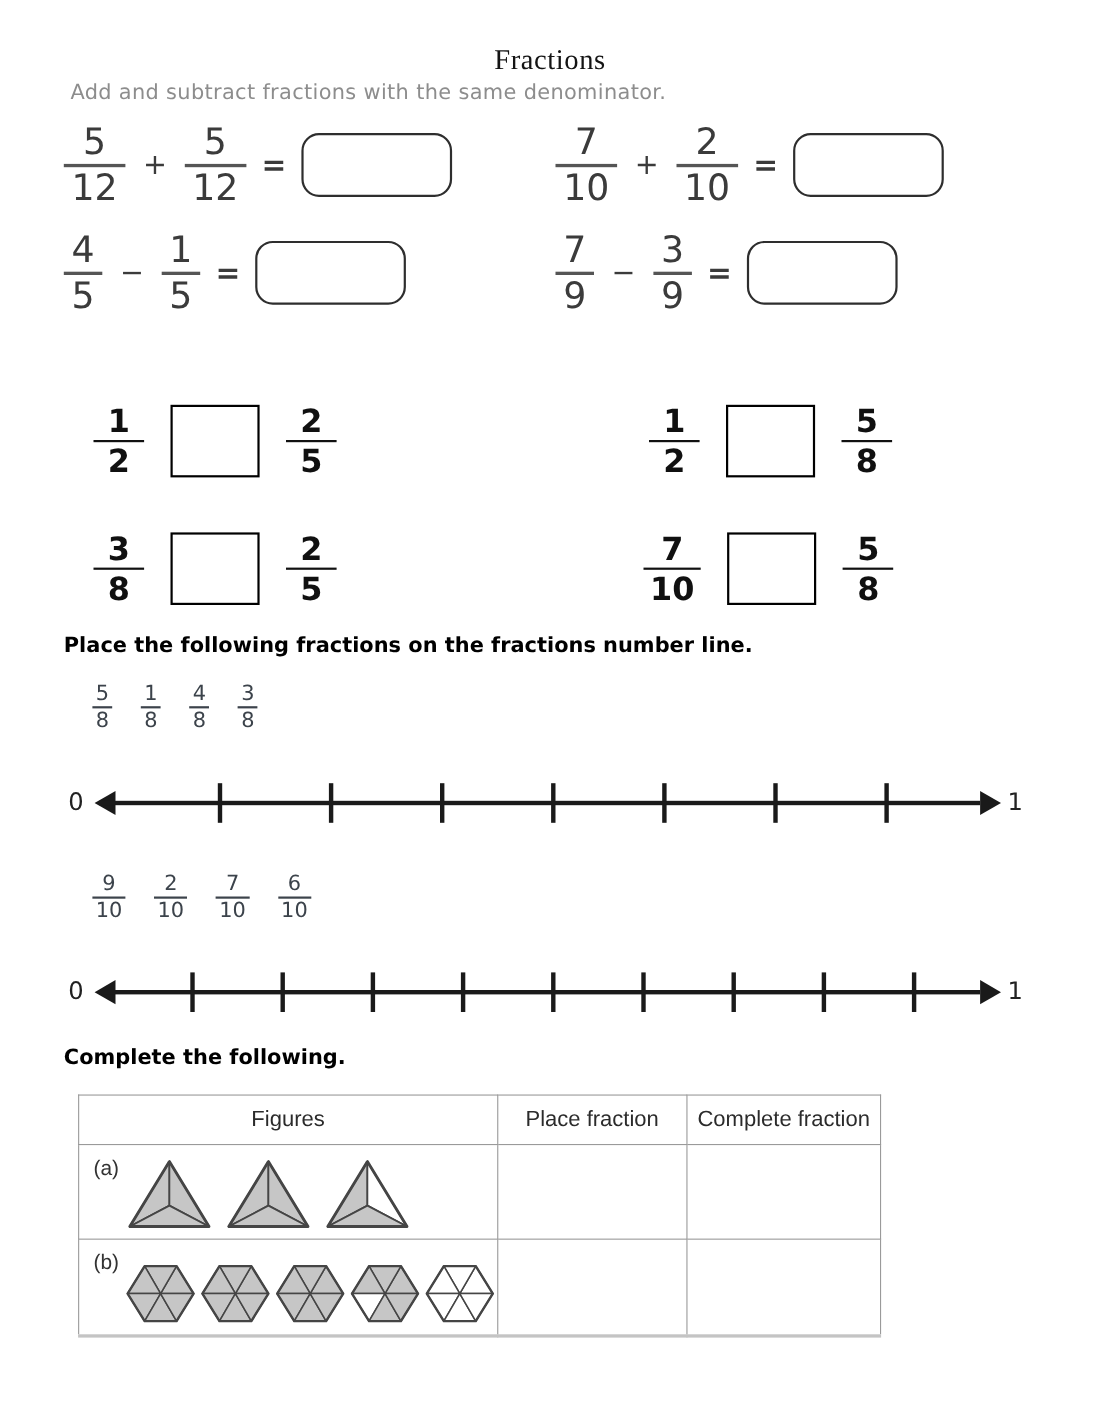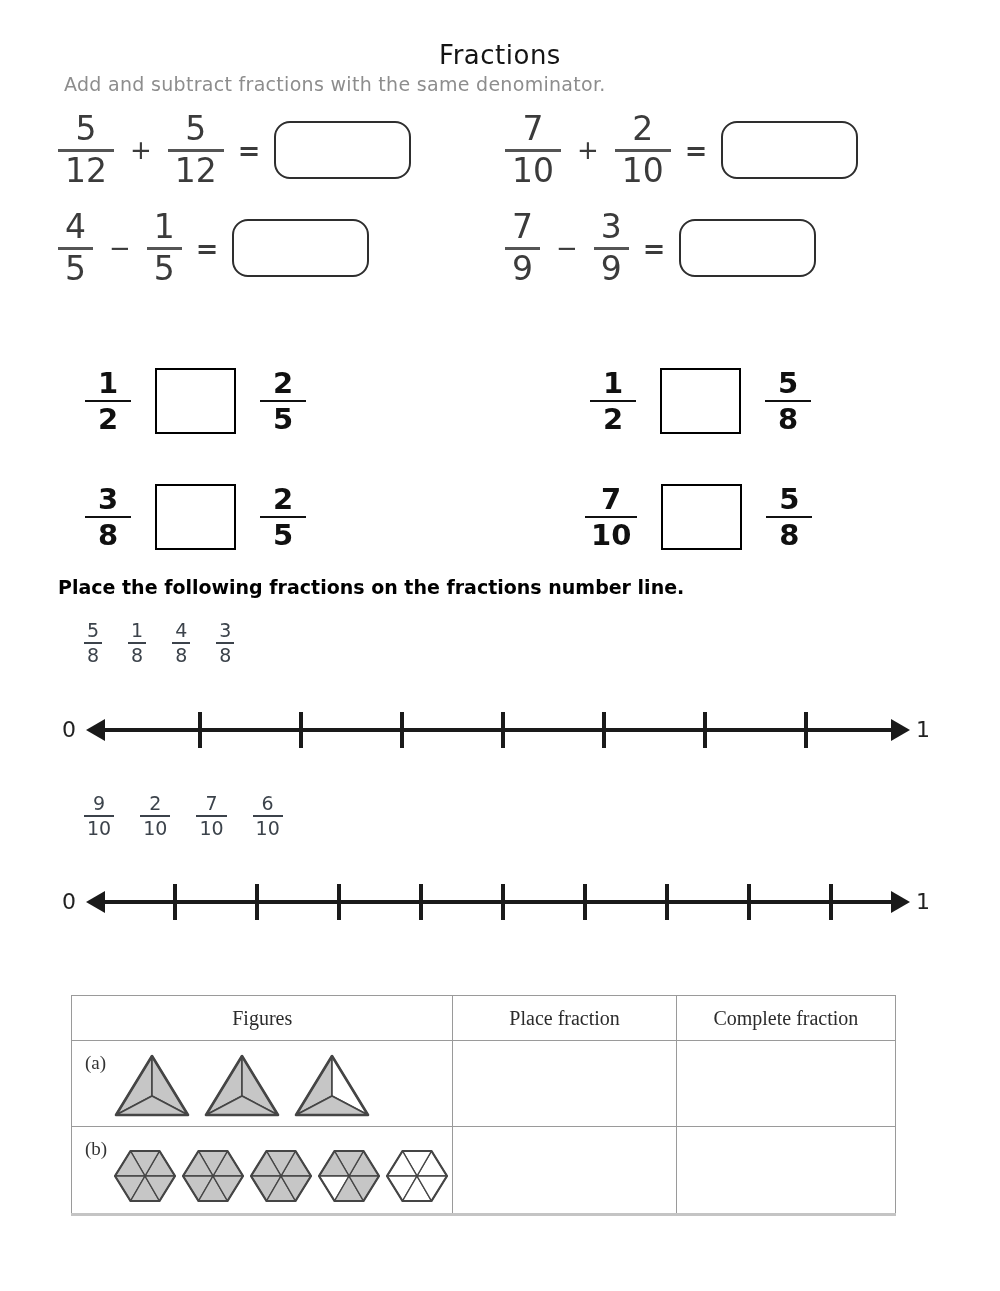--- a/index.html
+++ b/index.html
@@ -1,20 +1,20 @@
 <!DOCTYPE html>
 <html><head>
 <meta charset="utf-8">
 <style>
   html,body{margin:0;padding:0;background:#fff;}
   #page{position:relative;width:1000px;height:1291px;background:#ffffff;overflow:hidden;
         font-family:"DejaVu Sans",sans-serif;color:#1f1f1f;}
 
   .title{position:absolute;left:0;right:0;top:40px;text-align:center;
-         font-size:26px;color:#141414;letter-spacing:.5px;}
+         font-size:26px;color:#141414;letter-spacing:.5px;font-family:Liberation Serif, serif;}
   .subtitle{position:absolute;left:64px;top:73px;font-size:19px;color:#8d8d8d;letter-spacing:.3px;}
 
   
   .equation{position:absolute;display:flex;align-items:center;gap:14px;height:76px;}
   .frac{display:inline-flex;flex-direction:column;align-items:center;color:#3b3b3b;}
   .frac .num,.frac .den{font-size:33px;line-height:1.05;padding:0 7px;}
   .frac .bar{align-self:stretch;height:3px;background:#555;margin:2px 0;}
   .op{font-size:26px;color:#3b3b3b;padding:0 2px;}
   .eqs{font-size:27px;color:#3b3b3b;font-weight:bold;}
   .answer-box{width:133px;height:54px;border:2px solid #2e2e2e;border-radius:16px;background:#fff;}
@@ -40,22 +40,22 @@
   .nl-line{position:absolute;left:32px;width:801px;top:20px;height:4px;background:#1a1a1a;}
   .nl-arrow-l{position:absolute;left:28px;top:11px;width:0;height:0;
       border-top:11px solid transparent;border-bottom:11px solid transparent;border-right:19px solid #1a1a1a;}
   .nl-arrow-r{position:absolute;right:20px;top:11px;width:0;height:0;
       border-top:11px solid transparent;border-bottom:11px solid transparent;border-left:19px solid #1a1a1a;}
   .nl-ticks{position:absolute;left:30px;width:805px;top:0;bottom:0;}
   .nl-tick{position:absolute;top:4px;bottom:4px;width:4px;background:#1a1a1a;transform:translateX(-2px);}
 
   
   .h-complete{position:absolute;left:58px;top:950px;font-size:19px;font-weight:bold;color:#000;}
-  .fig-table{position:absolute;left:71px;top:995px;width:825px;border-collapse:collapse;
-             font-family:Liberation Serif, serif;background:#fff;border:1px solid #9a9a9a;
+  .fig-table{position:absolute;left:71px;top:995px;width:730px;border-collapse:collapse;
+             font-family:Liberation Sans, sans-serif;background:#fff;border:1px solid #9a9a9a;
              border-bottom:3px solid #c4c4c4;}
   .fig-table th{border:1px solid #9a9a9a;font-weight:normal;font-size:20px;color:#2b2b2b;
                 height:42px;text-align:center;}
   .fig-table td{border:1px solid #9a9a9a;vertical-align:top;}
   .col-figures{width:381px;}
   .col-mixed{width:223px;}
   .col-improper{width:219px;}
   .fig-cell{display:flex;align-items:flex-start;gap:6px;padding:6px 0 6px 12px;}
   .fig-label{font-size:19px;color:#333;margin-top:4px;}
   .fig-row{display:flex;align-items:center;}
@@ -268,20 +268,21 @@
         <div class="nl-tick" style="left: 41.3625%;"></div>
         <div class="nl-tick" style="left: 51.55%;"></div>
         <div class="nl-tick" style="left: 61.7375%;"></div>
         <div class="nl-tick" style="left: 71.925%;"></div>
         <div class="nl-tick" style="left: 82.1125%;"></div>
         <div class="nl-tick" style="left: 92.3%;"></div>
       </span>
     <span class="nl-one">1</span>
   </div>
 
+  <div class="h-complete">Complete the following.</div>
 
   <table class="fig-table">
     <colgroup>
         <col class="col-figures">
         <col class="col-mixed">
         <col class="col-improper">
       </colgroup>
     <thead>
       <tr>
         <th>Figures</th>

